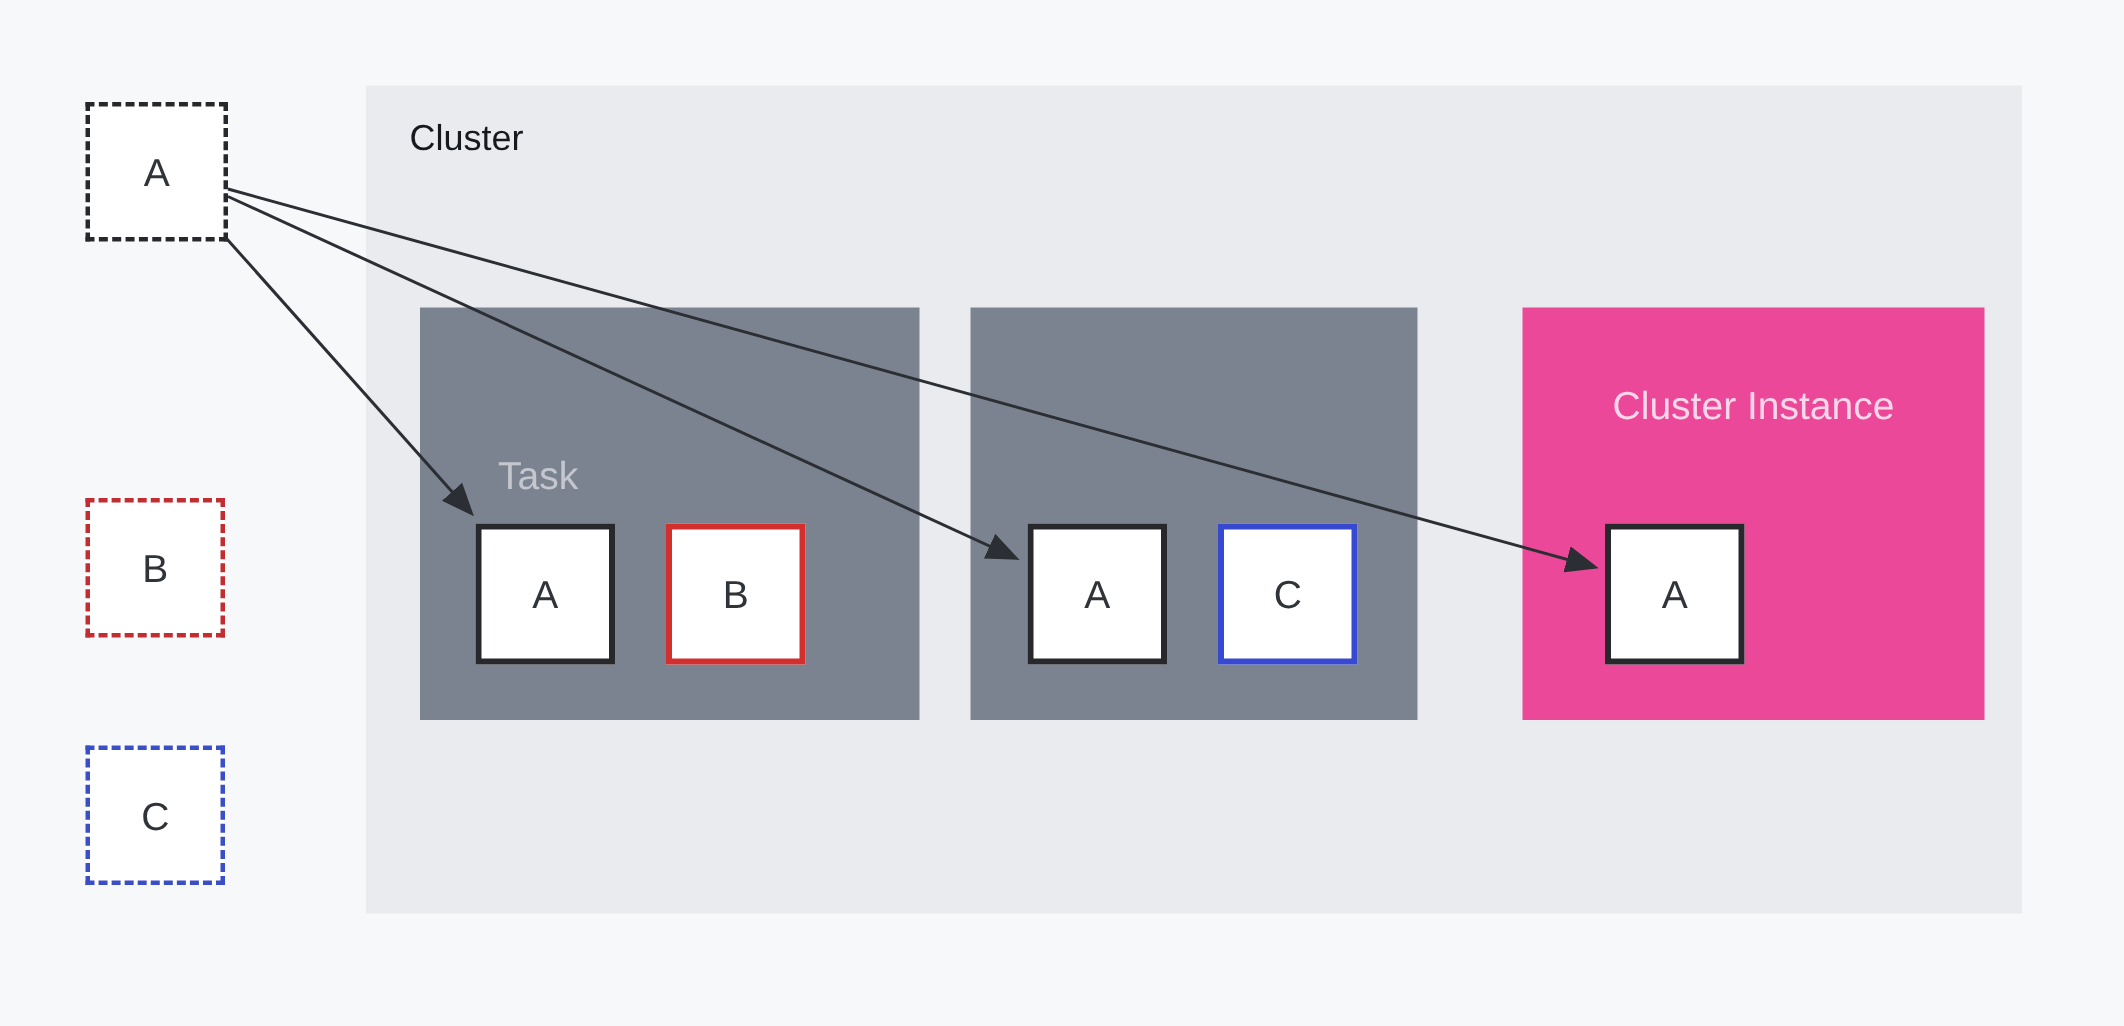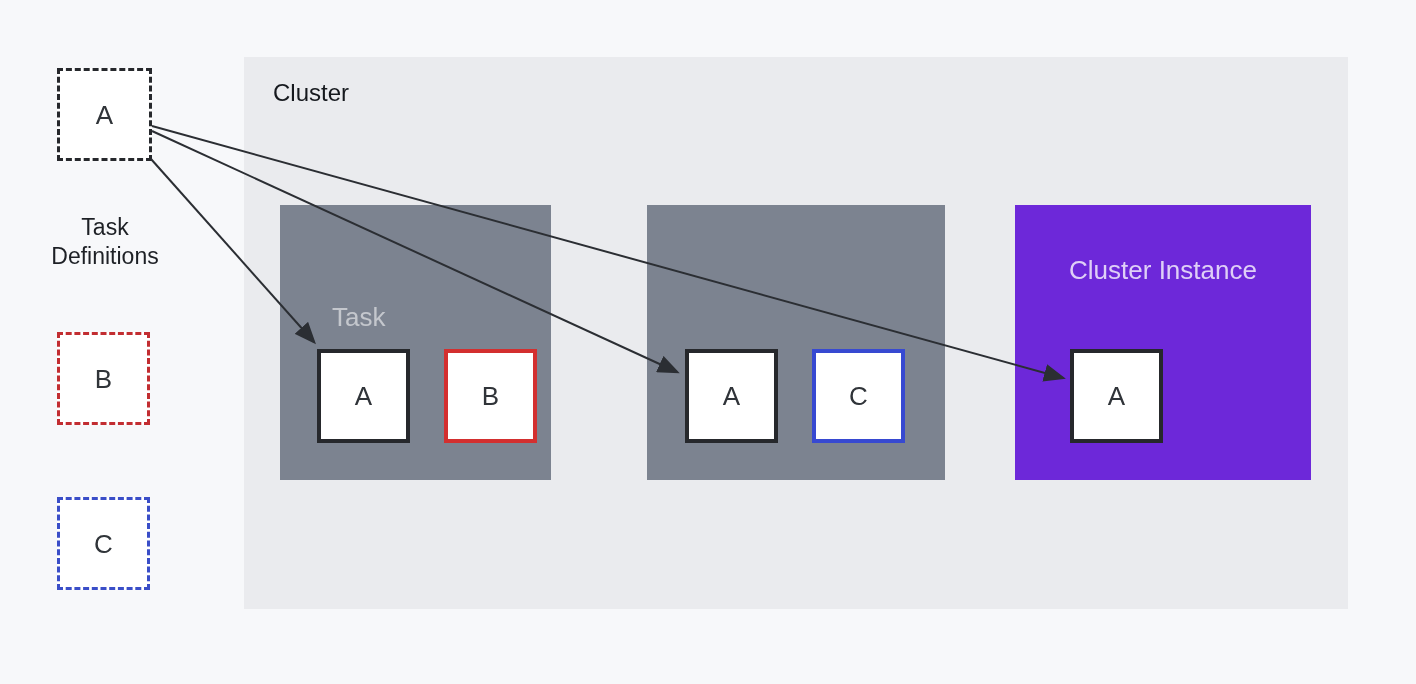--- a/index.html
+++ b/index.html
@@ -54,21 +54,21 @@
     font-size: 24px;
     color: #16191e;
   }
 
   .instance {
     position: absolute;
     top: 148px;
     width: 296px; height: 275px;
     background: #7c8390;
   }
-  .instance-1 { left: 36px;  width: 271px; }
+  .instance-1 { left: 36px;  width: 333px; }
   .instance-2 { left: 403px; width: 298px; }
   .instance-3 { left: 771px; }
 
   .instance-label {
     position: absolute;
     font-size: 26px;
     color: rgba(255,255,255,0.55);
     white-space: nowrap;
   }
   .label-task { left: 52px; top: 97px; }
@@ -121,33 +121,32 @@
 
     <div class="instance instance-2" style="background-color: rgb(124, 131, 144);">
       <div class="task-square i2-a" style="border-color: rgb(38, 40, 44);">
         <span class="square-letter">A</span>
       </div>
       <div class="task-square i2-c" style="border-color: rgb(55, 73, 209);">
         <span class="square-letter">C</span>
       </div>
     </div>
 
-    <div class="instance instance-3" style="background-color: #6d28d9;">
+    <div class="instance instance-3" style="background-color: #ec4899; padding-left: 12px;">
       <div class="instance-label label-cluster-instance">Cluster Instance</div>
       <div class="task-square i3-a" style="border-color: rgb(38, 40, 44);">
         <span class="square-letter">A</span>
       </div>
     </div>
   </div>
 
   <div class="taskdef-box taskdef-a" style="width: 95px; border-color: rgb(38, 40, 44);">
     <span class="square-letter">A</span>
   </div>
 
-  <div class="taskdef-caption">Task Definitions</div>
 
   <div class="taskdef-box taskdef-b" style="border-color: rgb(194, 45, 49);">
     <span class="square-letter">B</span>
   </div>
 
   <div class="taskdef-box taskdef-c" style="border-color: rgb(58, 78, 200);">
     <span class="square-letter">C</span>
   </div>
 
   <svg class="arrows-layer" viewBox="0 0 1416 684" xmlns="http://www.w3.org/2000/svg">

